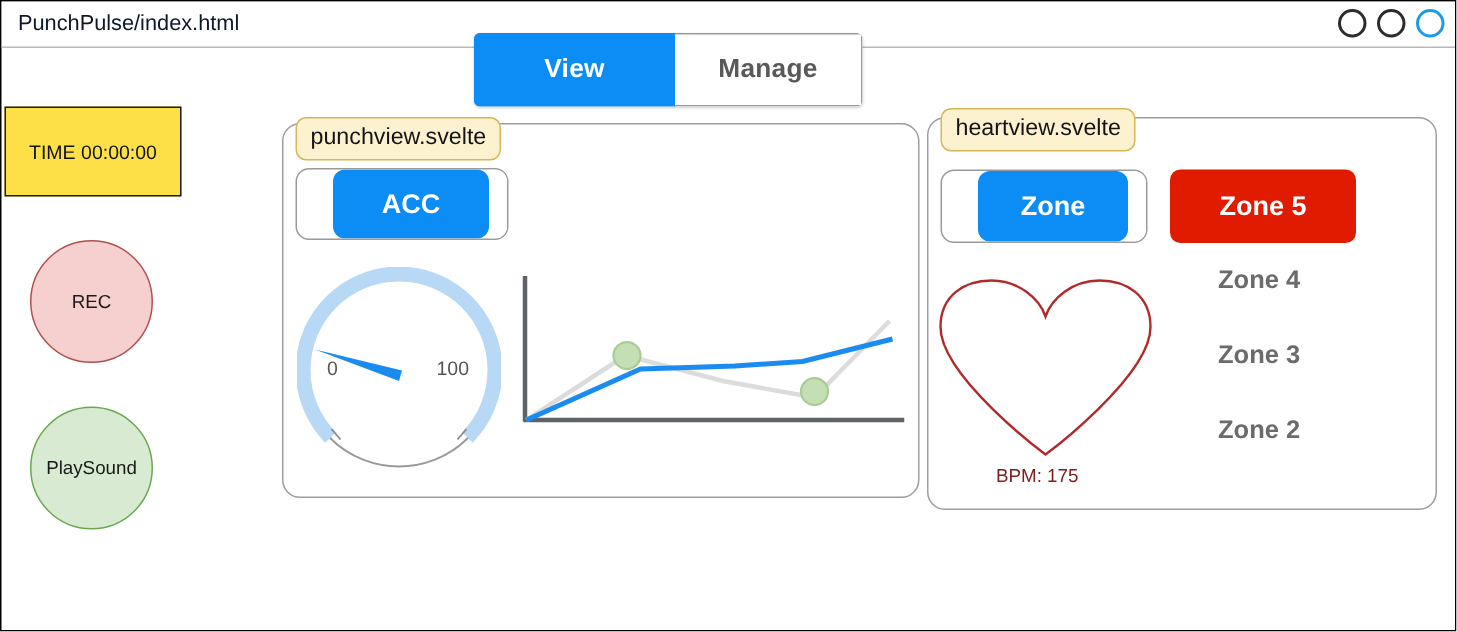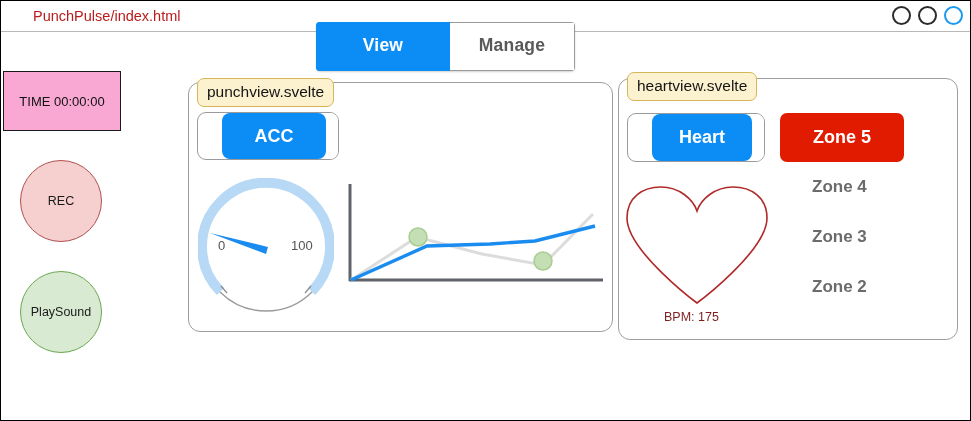--- a/index.html
+++ b/index.html
@@ -27,23 +27,22 @@
     width: 971px;
     height: 31px;
     box-sizing: border-box;
     border-bottom: 1px solid #b8b8b8;
     background: #ffffff;
   }
   #titlebar-text {
     position: absolute;
     left: 11px; top: 7px;
     font-size: 14.5px;
-    color: #b91c1c;
+    color: #0f172a;
     white-space: nowrap;
-    margin-left: 21px;
   }
   #window-controls {
     position: absolute;
     right: 9px; top: 5px;
     display: flex;
     gap: 7px;
   }
   .wc-dot {
     width: 19px; height: 19px;
     border-radius: 50%;
@@ -85,21 +84,21 @@
     border-left: none;
   }
 
   
   #time-box {
     position: absolute;
     left: 2px; top: 70px;
     width: 118px; height: 60px;
     box-sizing: border-box;
     border: 1px solid #1a1a1a;
-    background: #f9a8d4;
+    background: #fde047;
     display: flex;
     align-items: center;
     justify-content: center;
     font-size: 13px;
     color: #111111;
   }
   .circle-btn {
     position: absolute;
     width: 82px; height: 82px;
     border-radius: 50%;
@@ -307,21 +306,21 @@
 
       <circle cx="73" cy="53" r="9" fill="#c5dfb4" stroke="#a9cc93" stroke-width="1.5"></circle>
       <circle cx="198" cy="77" r="9" fill="#c5dfb4" stroke="#a9cc93" stroke-width="1.5"></circle>
     </svg>
   </div>
 
   <div class="panel" id="heart-panel"></div>
   <div class="panel-tag" id="heart-tag">heartview.svelte</div>
 
   <div class="segmented" id="heart-toggle">
-    <div class="seg-on">Heart</div>
+    <div class="seg-on">Zone</div>
     <div class="seg-off"></div>
   </div>
 
   <div id="zone5-badge">Zone 5</div>
   <div class="zone-label" id="zone-4">Zone 4</div>
   <div class="zone-label" id="zone-3">Zone 3</div>
   <div class="zone-label" id="zone-2">Zone 2</div>
 
   <div id="heart-shape">
     <svg width="148" height="122" viewBox="0 0 148 122">

